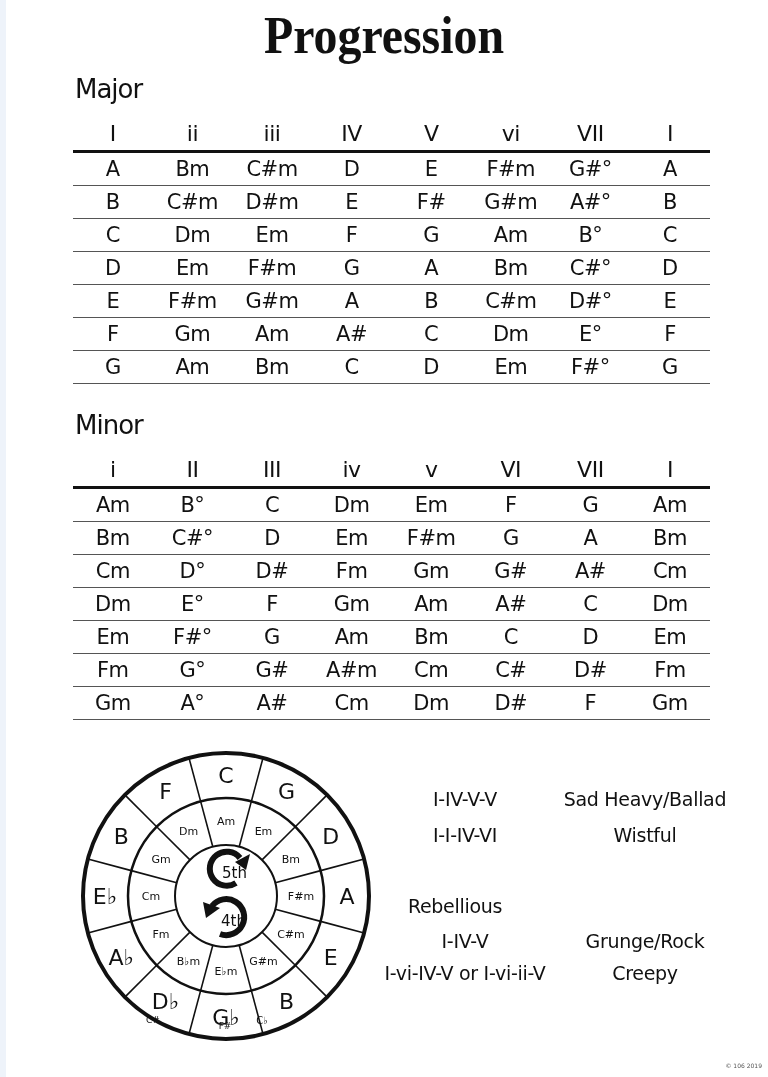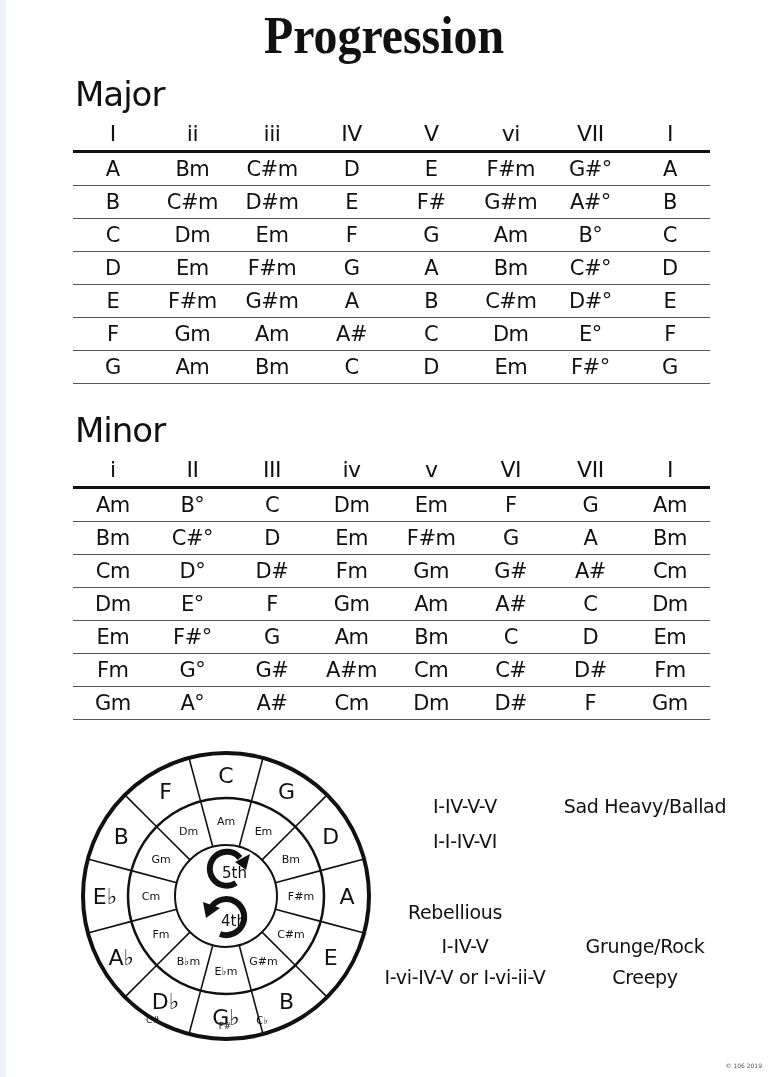--- a/index.html
+++ b/index.html
@@ -8,36 +8,36 @@
     background:#ffffff; color:#111;
     font-family:"DejaVu Sans", sans-serif;
   }
   .edge { position:absolute; left:0; top:0; width:6px; height:1077px; background:#eef3fa; }
   .title {
     position:absolute; left:0; width:768px; top:6px; text-align:center;
     font-family:"Liberation Serif", serif; font-size:52px; font-weight:bold;
     letter-spacing:0px; transform:scaleX(0.92);
   }
   .section-label {
-    position:absolute; left:75px; font-size:34px;
+    position:absolute; left:75px; font-size:26px;
     font-family:"DejaVu Sans", sans-serif; letter-spacing:-1px;
   }
   .table { position:absolute; left:73px; width:637px; }
   .hdr { display:flex; height:34px; align-items:center; }
   .cell {
     width:79.6px; text-align:center; font-size:22px; letter-spacing:-0.5px;
     font-family:"DejaVu Sans", sans-serif;
   }
   .hdr .cell { font-size:22px; }
   .rule-thick { height:3px; background:#111; }
   .row { display:flex; height:33px; align-items:center; border-bottom:1.5px solid #555; box-sizing:border-box; }
   .row .cell { font-size:21px; }
   .circle { position:absolute; left:80px; top:750px; width:292px; height:292px; }
   .prog-list { position:absolute; left:370px; top:788px; width:360px; }
-  .prog-row { display:flex; height:35.5px; align-items:center; }
+  .prog-row { display:flex; height:35.5px; }
   .prog-row .p { width:190px; text-align:center; font-size:19px; letter-spacing:-0.3px; }
   .prog-row .m { width:170px; text-align:center; font-size:19px; letter-spacing:-0.3px; }
   .copyright { position:absolute; right:6px; top:1062px; font-size:6px; color:#555; }
 </style>
 </head>
 <body>
 
 <div class="edge"></div>
 
 <div class="title">Progression</div>
@@ -291,20 +291,21 @@
   </g>
 </svg>
 
 <div class="prog-list">
   <div class="prog-row">
     <div class="p">I-IV-V-V</div>
     <div class="m">Sad Heavy/Ballad</div>
   </div>
   <div class="prog-row">
     <div class="p">I-I-IV-VI</div>
+    <div class="m">Wistful</div>
   </div>
   <div class="prog-row">
   </div>
   <div class="prog-row">
     <div class="m">Rebellious</div>
   </div>
   <div class="prog-row" style="height:32px">
     <div class="p">I-IV-V</div>
     <div class="m">Grunge/Rock</div>
   </div>

